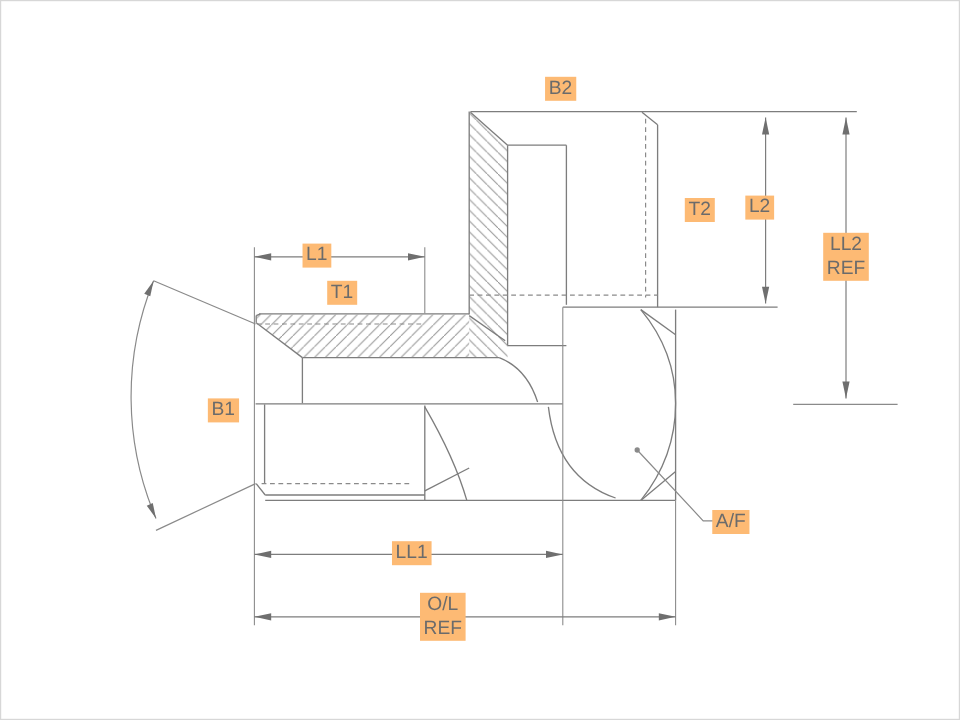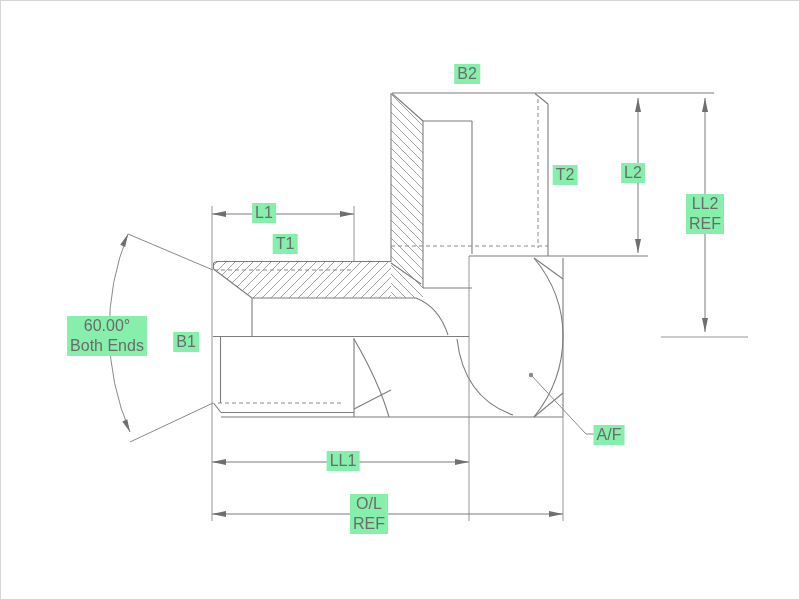--- a/index.html
+++ b/index.html
@@ -4,21 +4,21 @@
 <style>
   html,body{margin:0;padding:0;background:#fff;}
   #stage{
     position:relative;width:800px;height:600px;background:#ffffff;
     font-family:"Liberation Sans",sans-serif;overflow:hidden;
     border:1px solid #d7d7d7;box-sizing:border-box;
   }
   #stage svg{position:absolute;left:0;top:0;}
   .lbl{
     position:absolute;transform:translate(-50%,-50%);
-    background:#86efac;color:#6b6b6b;font-size:16px;line-height:1.25;
+    background:#fdba74;color:#6b6b6b;font-size:16px;line-height:1.25;
     padding:0 3px;text-align:center;white-space:nowrap;z-index:2;
   }
   .lbl span{display:block;}
 </style>
 </head>
 <body>
 
 <div id="stage">
 
 <svg width="800" height="600" viewBox="0 0 800 600">
@@ -121,43 +121,39 @@
 
   <g>
     <circle cx="530" cy="374" r="2.2" fill="#8a8a8a"></circle>
     <polyline points="530,374 585,433 607,433" stroke="#8a8a8a" stroke-width="1" fill="none"></polyline>
   </g>
 </svg>
 
   <div class="lbl" style="left:466px;top:73px">
       <span>B2</span>
     </div>
-  <div class="lbl" style="left:564px;top:174px">
+  <div class="lbl" style="left:582px;top:174px">
       <span>T2</span>
     </div>
   <div class="lbl" style="left:632px;top:172px">
       <span>L2</span>
     </div>
   <div class="lbl" style="left:704px;top:213px">
     <span>LL2</span>
     <span>REF</span>
   </div>
   <div class="lbl" style="left:263px;top:212px">
       <span>L1</span>
     </div>
   <div class="lbl" style="left:284px;top:243px">
       <span>T1</span>
     </div>
   <div class="lbl" style="left:185px;top:341px">
       <span>B1</span>
     </div>
-  <div class="lbl" style="left:106px;top:335px">
-    <span>60.00°</span>
-    <span>Both Ends</span>
-  </div>
   <div class="lbl" style="left:342px;top:460px">
       <span>LL1</span>
     </div>
   <div class="lbl" style="left:368px;top:513px">
     <span>O/L</span>
     <span>REF</span>
   </div>
   <div class="lbl" style="left:608px;top:434px">
       <span>A/F</span>
     </div>

